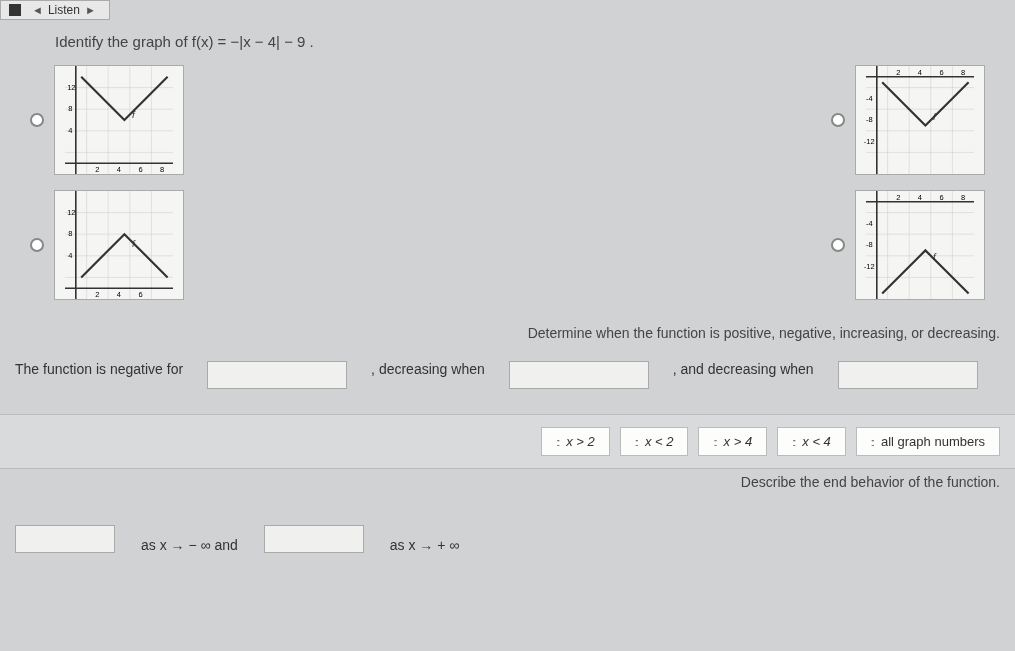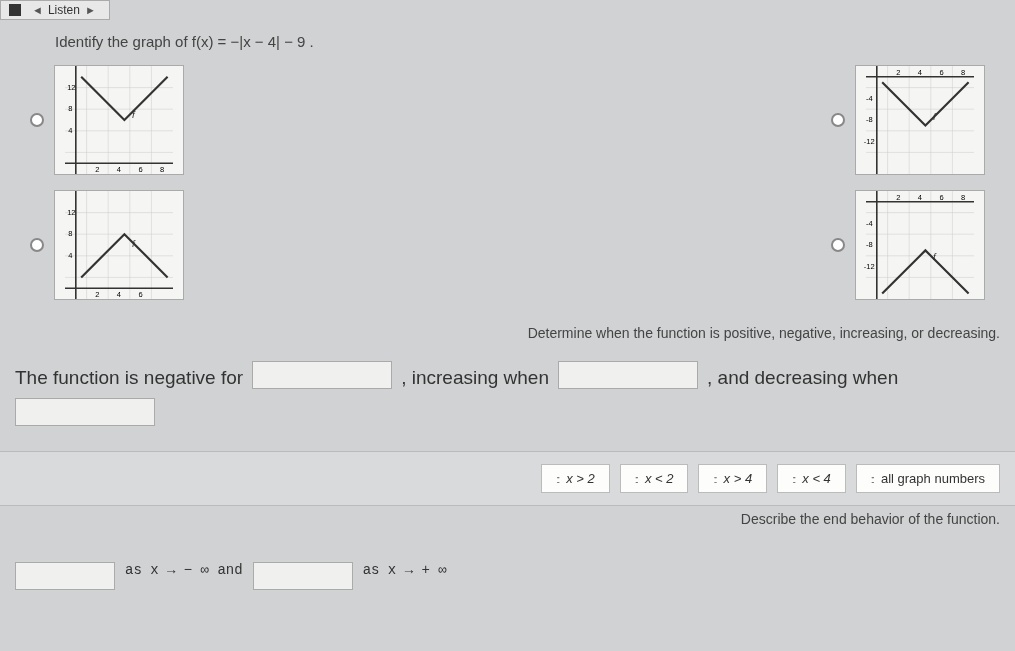--- a/index.html
+++ b/index.html
@@ -76,25 +76,25 @@
       height: 100%;
     }
     .section-text {
       padding: 5px 15px 20px 15px;
       font-size: 14px;
       color: #444;
       text-align: right;
     }
     .fill-row {
       display: flex;
-      align-items: flex-end;
+      align-items: flex-start;
       flex-wrap: wrap;
-      gap: 9px;
+      gap: 24px;
       padding: 0 15px 25px 15px;
-      font-size: 19px;
+      font-size: 14px;
     }
     .blank {
       display: inline-block;
       min-width: 140px;
       height: 28px;
       border: 1px solid #aaa;
       background: #f0f0ee;
     }
     .blank.small {
       min-width: 100px;
@@ -119,24 +119,23 @@
       cursor: move;
       font-size: 13px;
     }
     .dots {
       font-size: 11px;
       color: #666;
       letter-spacing: -2px;
     }
     .end-row {
       display: flex;
-      align-items: flex-start;
-      gap: 10px;
+      align-items: flex-end;
+      gap: 26px;
       padding: 15px 15px;
-      font-family: Liberation Mono, monospace;
     }
     .math-var { font-style: italic; text-align: center; }
   </style>
 </head>
 <body>
 
 
 
 <div class="listen-bar">
   <span class="listen-icon"></span>
@@ -268,21 +267,21 @@
       </div>
     </div>
   </div>
 </div>
 
 <div class="section-text">Determine when the function is positive, negative, increasing, or decreasing.</div>
 
 <div class="fill-row">
   <span>The function is negative for</span>
   <span class="blank"></span>
-  <span>, increasing when</span>
+  <span>, decreasing when</span>
   <span class="blank"></span>
   <span>, and decreasing when</span>
   <span class="blank"></span>
 </div>
 
 <div class="divider-row">
   <div class="chip">
       <span class="dots">::</span>
       <span class="math-var">x &gt; 2</span>
     </div>

